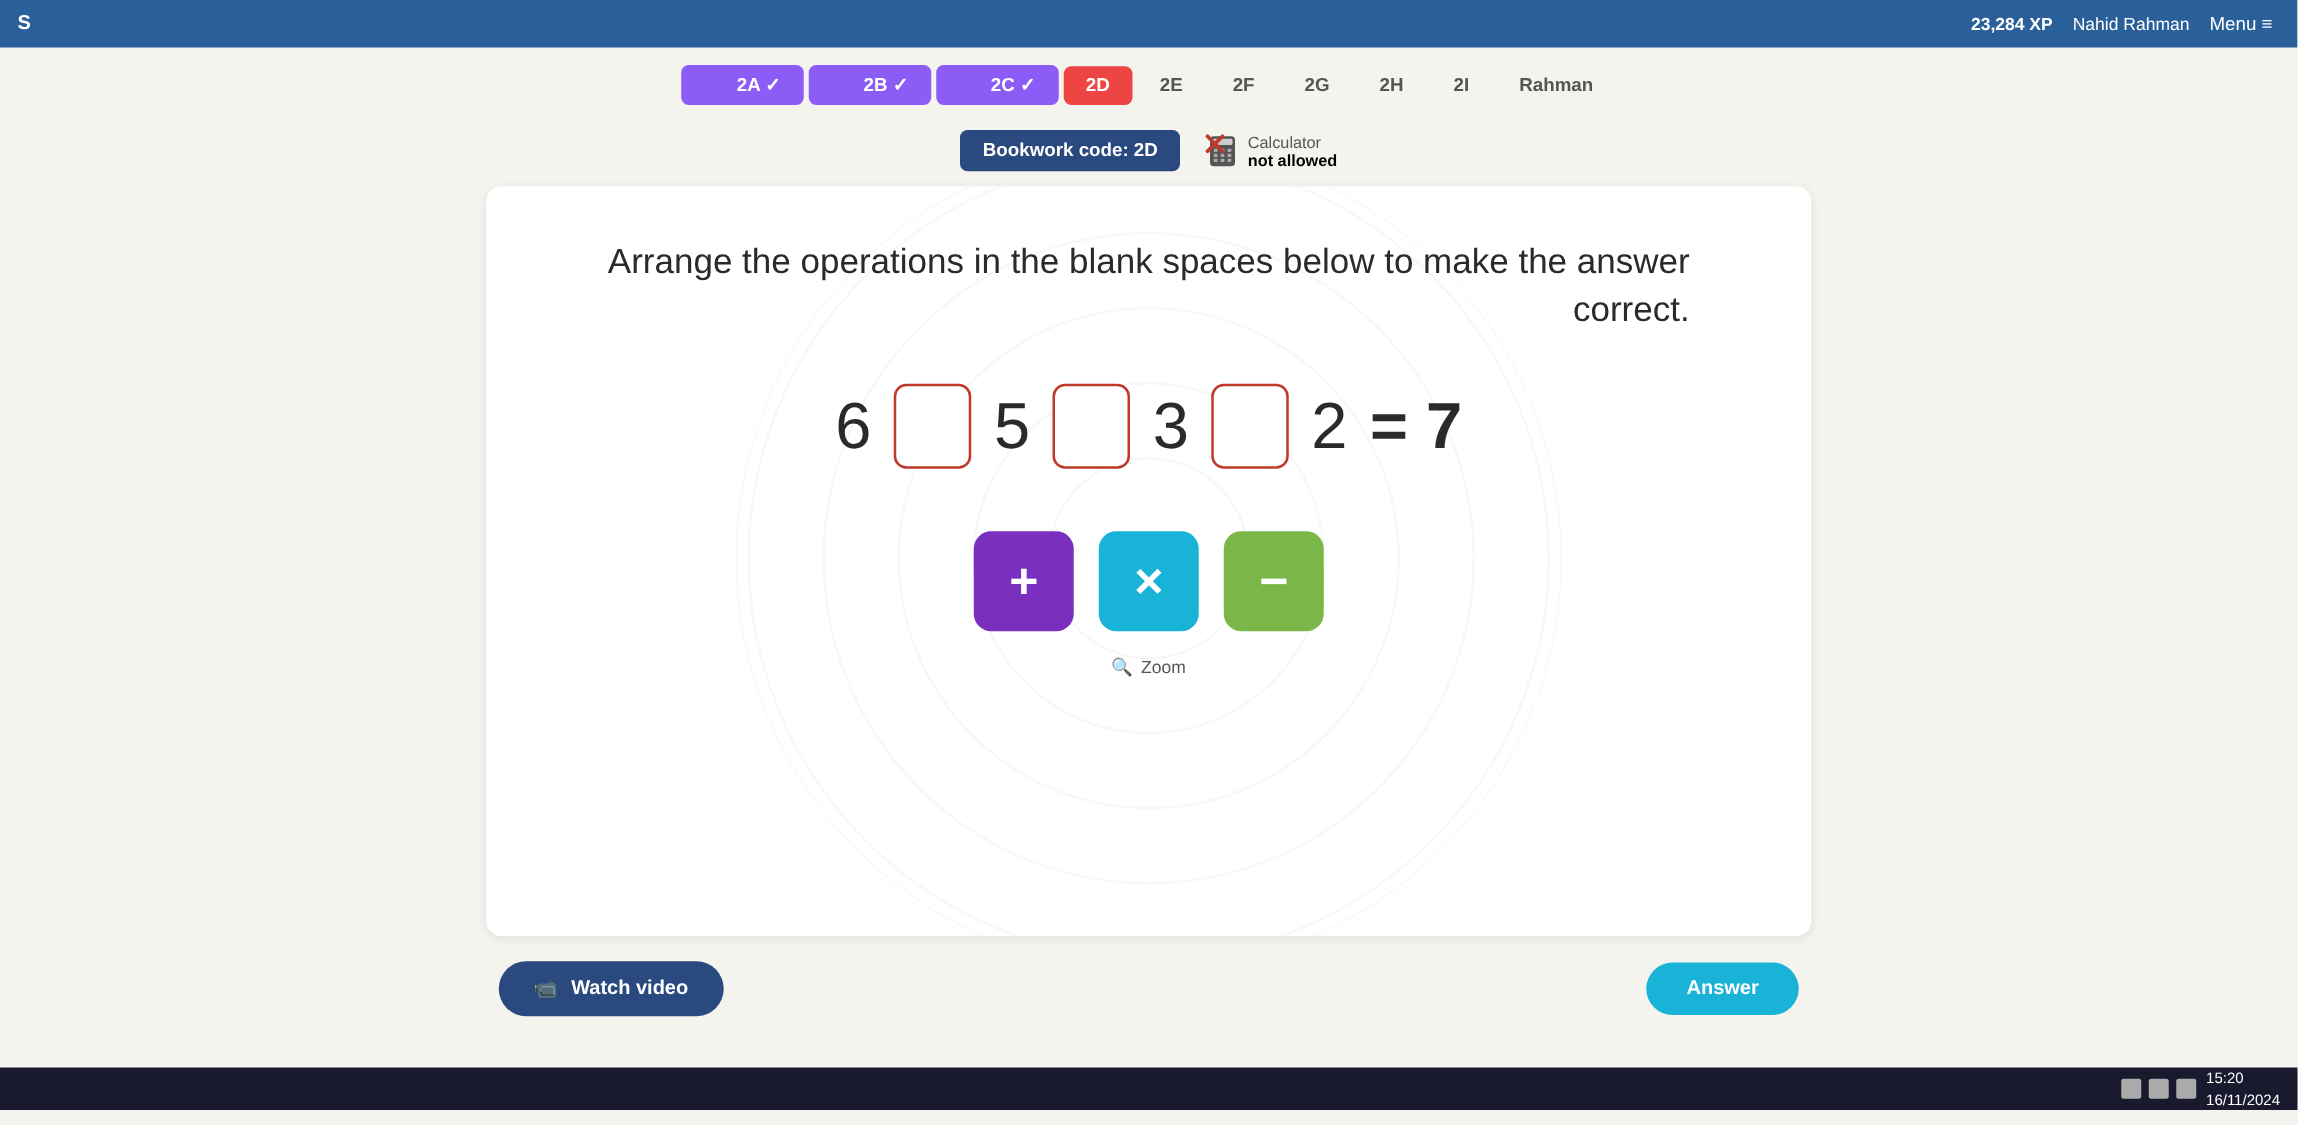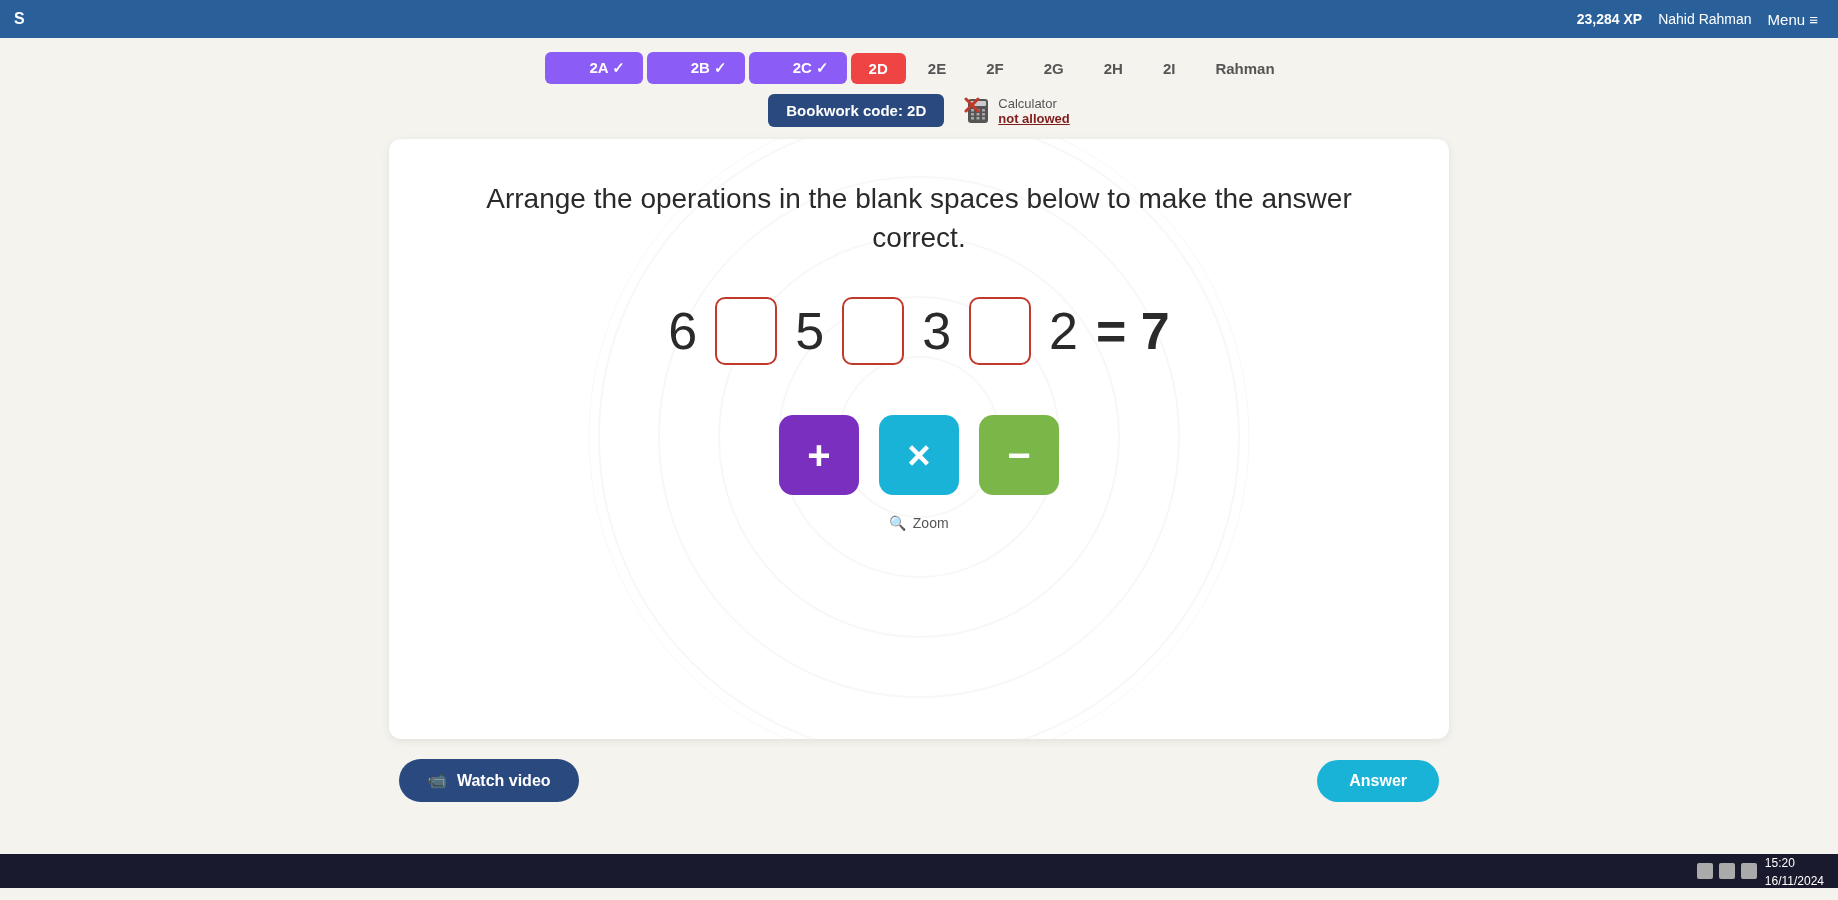--- a/index.html
+++ b/index.html
@@ -80,20 +80,21 @@
       flex-direction: column;
       align-items: center;
       padding: 0 180px;
     }
 
     
     .bookwork-row {
       display: flex;
       align-items: center;
       gap: 20px;
+      margin-top: 10px;
     }
     .bookwork-badge {
       background: #2a4a7f;
       color: white;
       padding: 8px 18px;
       border-radius: 6px;
       font-size: 15px;
       font-weight: 600;
     }
     .calculator-status {
@@ -133,21 +134,21 @@
       left: 50%;
       transform: translate(-50%, -50%);
       pointer-events: none;
       opacity: 0.06;
     }
     .watermark svg { width: 700px; height: 700px; }
 
     .question-text {
       font-size: 28px;
       color: #2a2a2a;
-      text-align: center;
+      text-align: right;
       font-weight: 500;
       line-height: 1.4;
       z-index: 1;
       margin-bottom: 40px;
     }
 
     
     .equation-area {
       display: flex;
       align-items: center;
@@ -317,21 +318,21 @@
           <rect x="7" y="20" width="3" height="2.5" rx="0.5" fill="#aaa"></rect>
           <rect x="12.5" y="20" width="3" height="2.5" rx="0.5" fill="#aaa"></rect>
           <rect x="18" y="20" width="3" height="2.5" rx="0.5" fill="#aaa"></rect>
 
           <line x1="2" y1="2" x2="14" y2="14" stroke="#c0392b" stroke-width="3" stroke-linecap="round"></line>
           <line x1="14" y1="2" x2="2" y2="14" stroke="#c0392b" stroke-width="3" stroke-linecap="round"></line>
         </svg>
       </div>
       <div>
         <div>Calculator</div>
-        <div style="color:#7f1d1d; font-weight:600;text-decoration:underline;">not allowed</div>
+        <div style="color:#000000; font-weight:600;">not allowed</div>
       </div>
     </div>
   </div>
 
   <div class="question-card">
 
     <div class="watermark">
       <svg viewBox="0 0 700 700">
         <circle cx="350" cy="350" r="80" fill="none" stroke="#888" stroke-width="2"></circle>
         <circle cx="350" cy="350" r="140" fill="none" stroke="#888" stroke-width="2"></circle>

